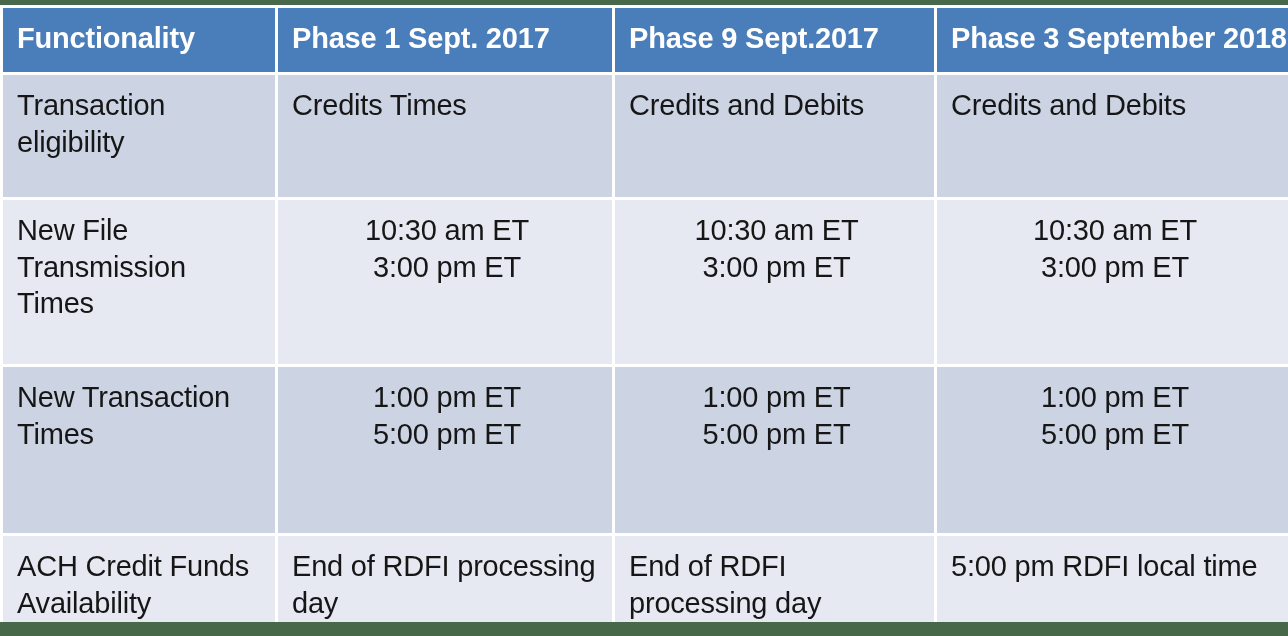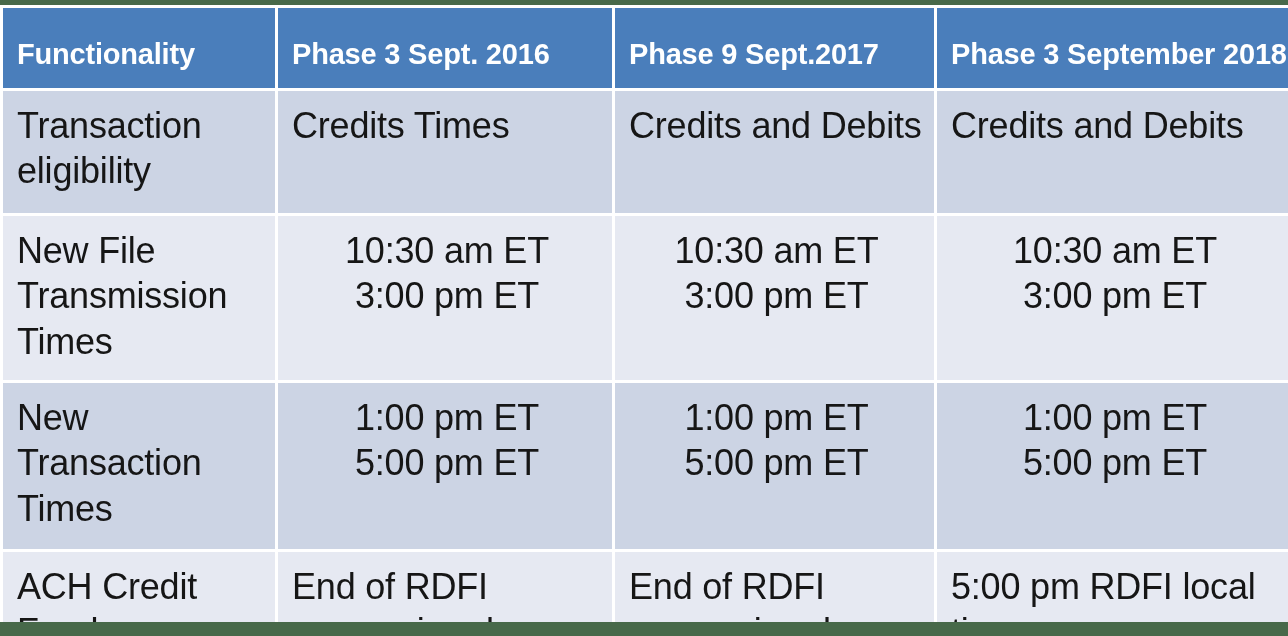--- a/index.html
+++ b/index.html
@@ -64,30 +64,30 @@
   table.phase-table col.c-p2    { width: 319px; }
   table.phase-table col.c-p3    { width: 352px; }
 
   thead th {
     background: #4a7ebb;
     color: #ffffff;
     font-weight: bold;
     font-size: 29px;
     text-align: left;
     vertical-align: middle;
-    padding: 20px 0 8px 14px;
+    padding: 4px 0 8px 14px;
     height: 52px;
     letter-spacing: -0.2px;
     white-space: nowrap;
     overflow: hidden;
   }
 
   tbody td {
     color: #161616;
-    font-size: 36px;
+    font-size: 29px;
     line-height: 1.26;
     text-align: left;
     vertical-align: top;
     padding: 12px 10px 10px 14px;
     letter-spacing: -0.2px;
     overflow: hidden;
   }
 
   tbody tr.band-dark td { background: #ccd4e4; }
   tbody tr.band-light td { background: #e6e9f2; }
@@ -111,21 +111,21 @@
       <colgroup>
         <col class="c-func">
         <col class="c-p1">
         <col class="c-p2">
         <col class="c-p3">
       </colgroup>
 
       <thead>
         <tr>
           <th>Functionality</th>
-          <th>Phase 3 Sept. 2016</th>
+          <th>Phase 1 Sept. 2017</th>
           <th>Phase 9 Sept.2017</th>
           <th>Phase 3  September 2018</th>
         </tr>
       </thead>
 
       <tbody>
 
         <tr class="band-dark r1">
           <td>Transaction eligibility</td>
           <td>Credits Times</td>

